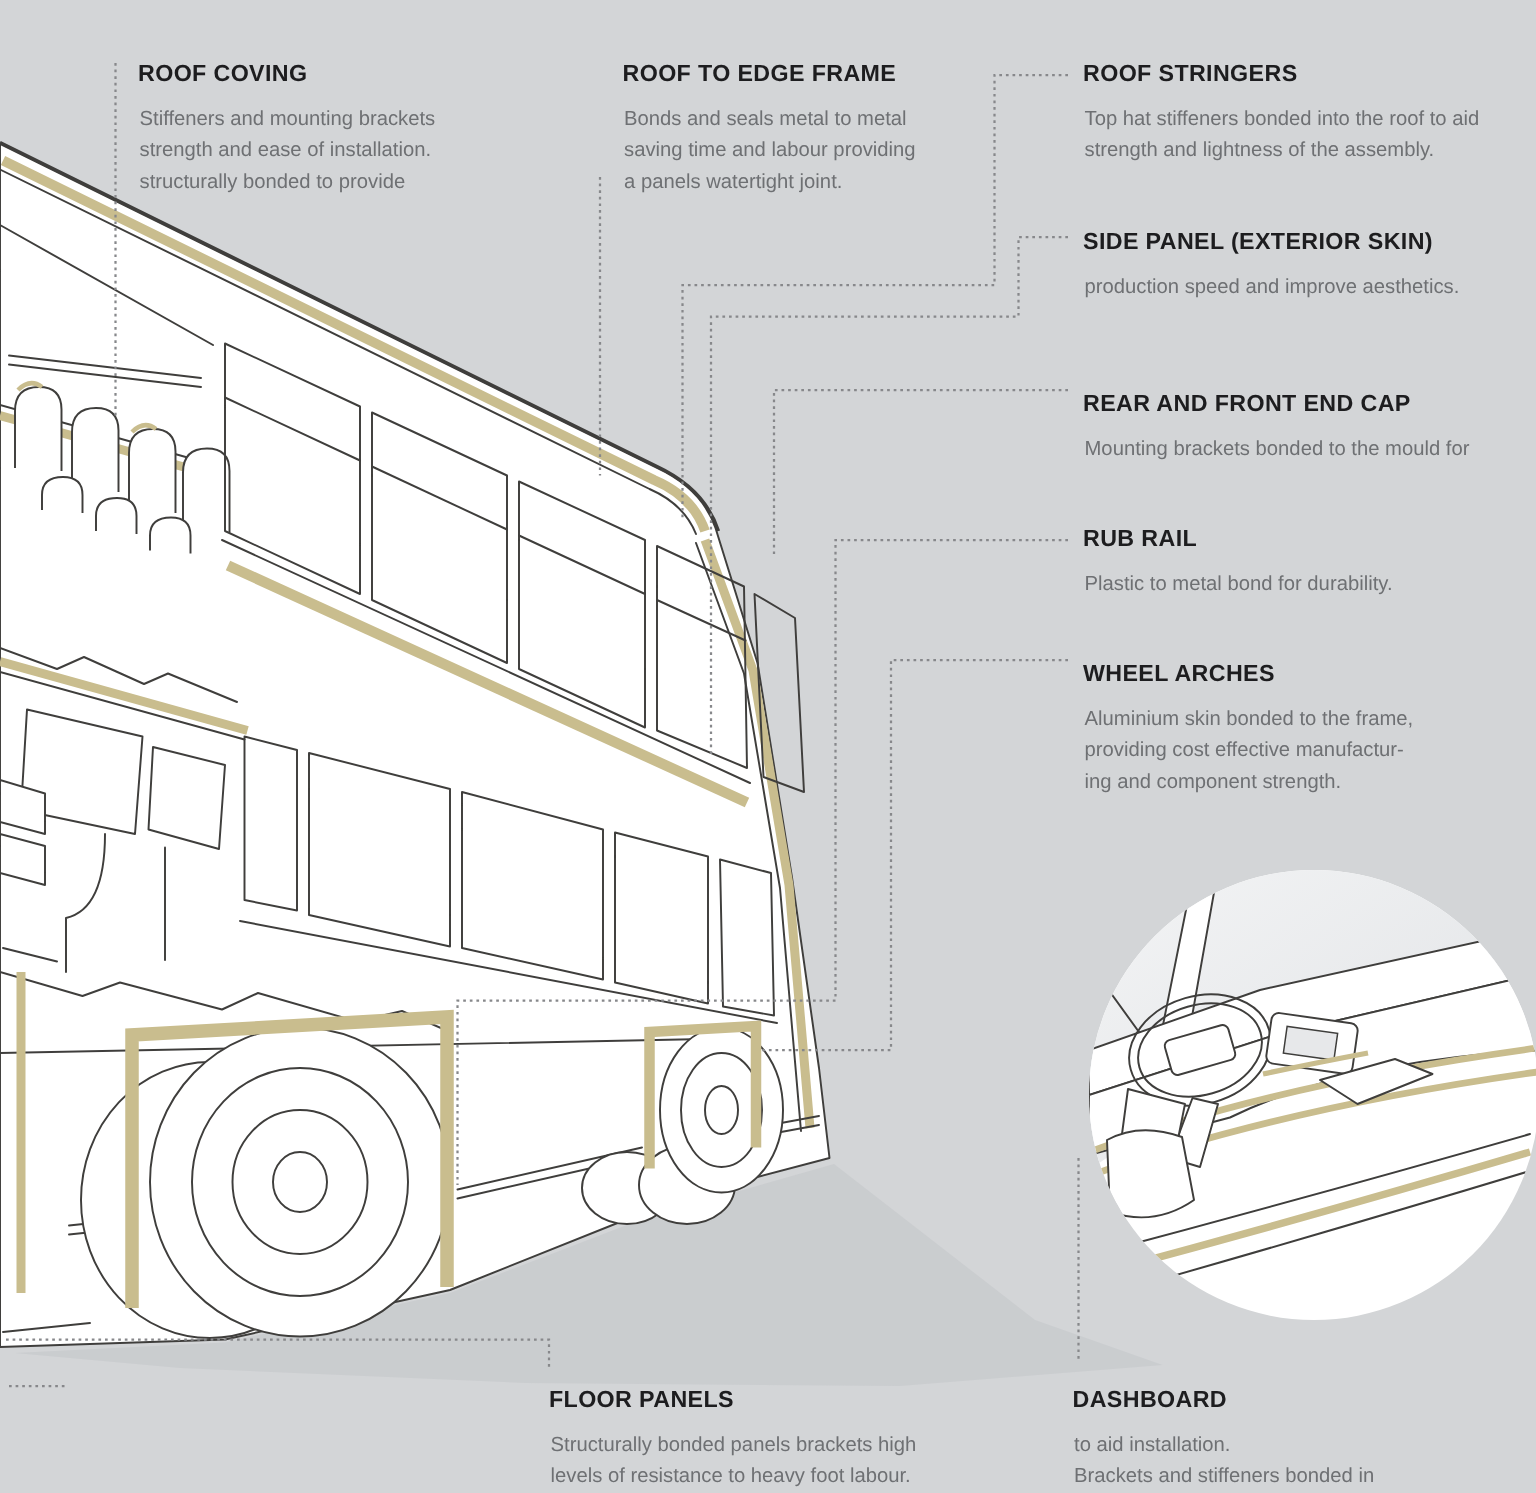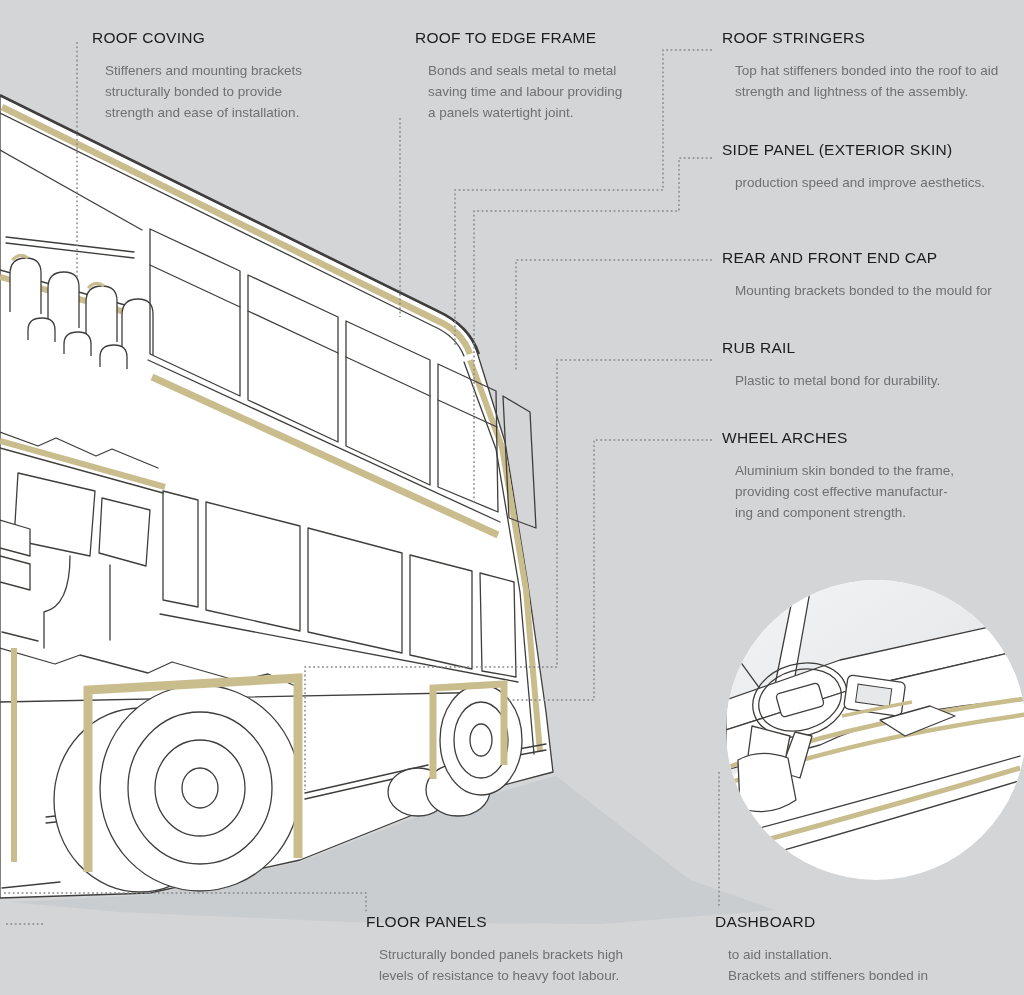--- a/index.html
+++ b/index.html
@@ -4,22 +4,22 @@
 <style>
   :root{
     --bg:#d3d5d7; --line:#3f3e3c; --accent-tan:#c9bd8e; --leader:#87888b;
     --title:#1d1d1f; --body-text:#6e7073; --shadow:#c7c9cc; --white:#ffffff;
   }
   *{box-sizing:border-box;margin:0;padding:0}
   html,body{width:1024px;background:var(--bg);font-family:"Liberation Sans",sans-serif}
   .canvas{position:relative;width:1024px;height:995px;background:var(--bg);overflow:hidden}
   .art{position:absolute;left:0;top:0;width:1024px;height:995px}
   .label{position:absolute;z-index:5}
-  .label h3{font-size:15.5px;font-weight:normal;color:var(--title);letter-spacing:.25px;margin:1px 0 9px 0;white-space:nowrap}
-  .label p{margin:13px}
+  .label h3{font-size:15.5px;font-weight:bold;color:var(--title);letter-spacing:.25px;margin:13px 0 9px 0;white-space:nowrap}
+  .label p{margin:1px}
   .label .l{display:block;font-size:13.5px;line-height:21px;color:var(--body-text);white-space:nowrap}
   svg .ln{fill:none;stroke:var(--line);stroke-width:1.3;stroke-linejoin:round;stroke-linecap:round}
   svg .ln2{fill:none;stroke:var(--line);stroke-width:2.2;stroke-linejoin:round}
   svg .wf{fill:var(--white);stroke:var(--line);stroke-width:1.3;stroke-linejoin:round}
   svg .tan{fill:none;stroke:var(--accent-tan)}
   svg .leader{fill:none;stroke:var(--leader);stroke-width:1.5;stroke-dasharray:1.8 2.6}
 </style>
 </head>
 <body>
 
@@ -178,22 +178,22 @@
       <path class="leader" d="M719,772 V908"></path>
       <path class="leader" d="M4,893 H366 V912"></path>
       <path class="leader" d="M6,924 H44"></path>
     </g>
   </svg>
 
   <div class="label" style="left:92px;top:28px;width:250px">
     <h3>ROOF COVING</h3>
     <p>
         <span class="l">Stiffeners and mounting brackets</span>
+        <span class="l">strength and ease of installation.</span>
         <span class="l">structurally bonded to provide</span>
-        <span class="l">strength and ease of installation.</span>
       </p>
   </div>
 
   <div class="label" style="left:415px;top:28px;width:250px">
     <h3>ROOF TO EDGE FRAME</h3>
     <p>
         <span class="l">Bonds and seals metal to metal</span>
         <span class="l">saving time and labour providing</span>
         <span class="l">a panels watertight joint.</span>
       </p>

